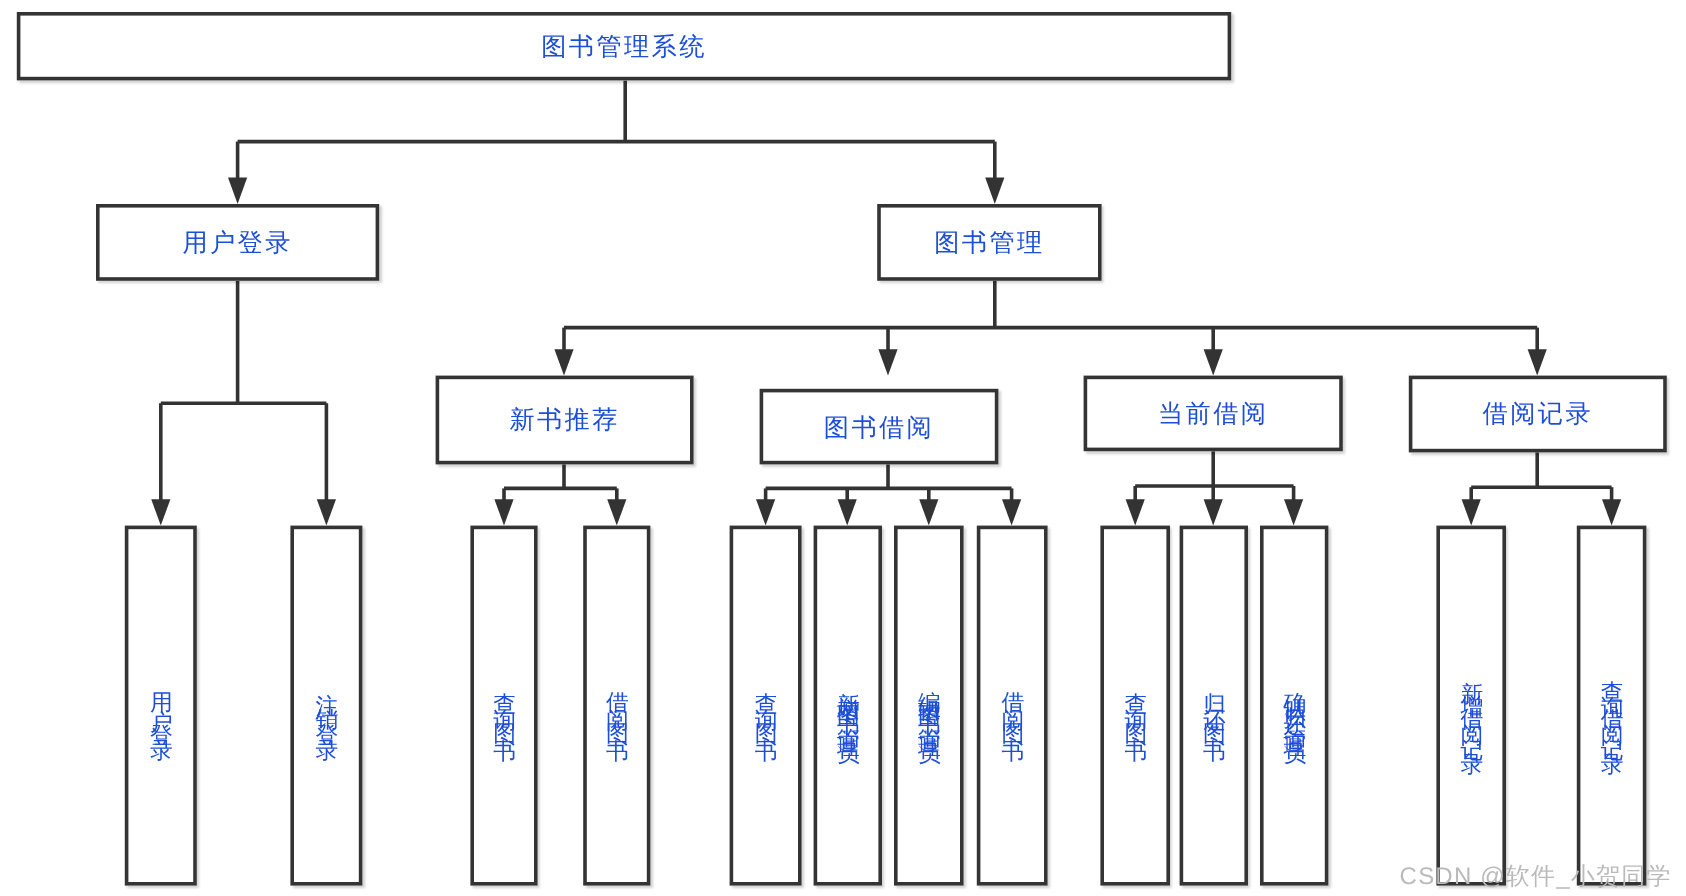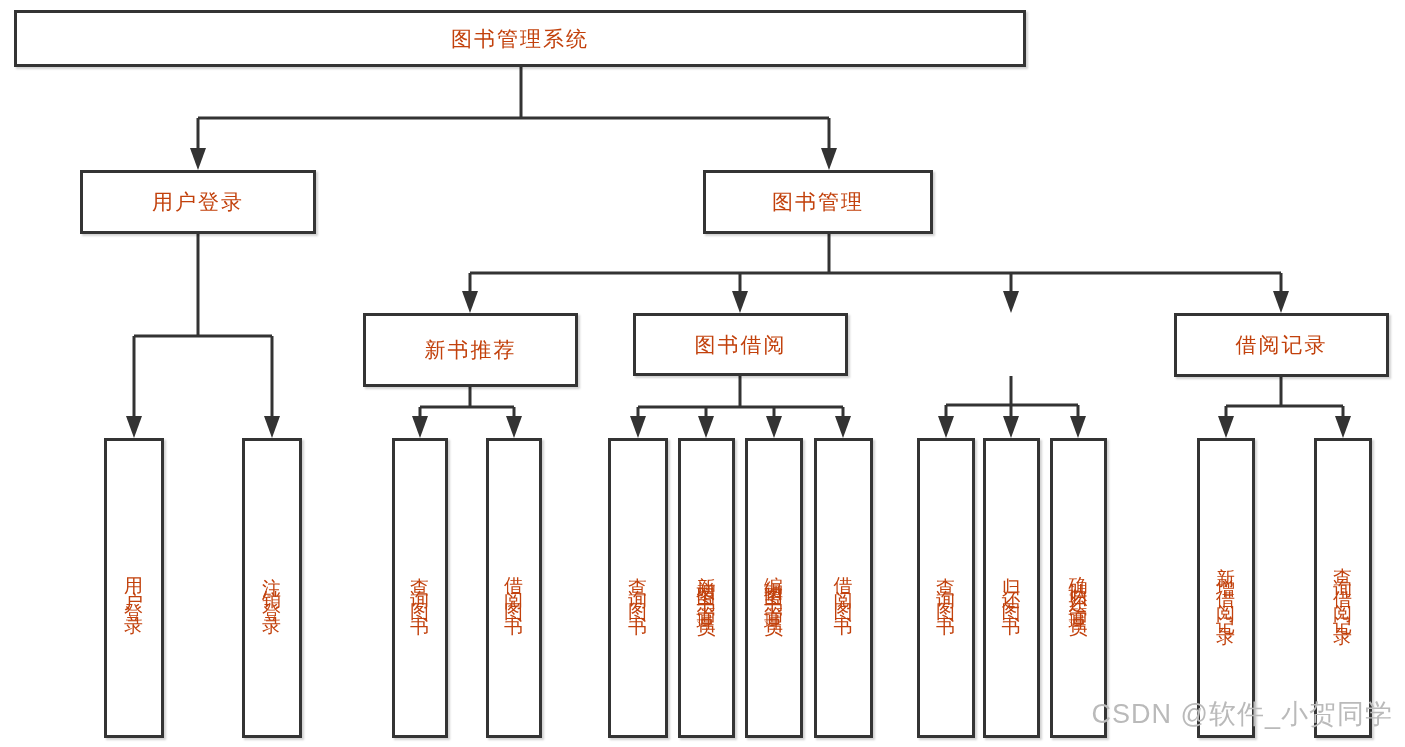--- a/index.html
+++ b/index.html
@@ -3,35 +3,35 @@
 <meta charset="utf-8">
 <style>
   html,body { margin:0; padding:0; background:#ffffff; }
   .canvas {
     position:relative; width:1405px; height:747px; background:#ffffff;
     font-family:"Liberation Sans", sans-serif; overflow:hidden;
   }
   svg.connectors { position:absolute; left:0; top:0; z-index:1; }
   .box {
     position:absolute; box-sizing:border-box; background:#ffffff;
-    border:3px solid #343434; color:#c2410c; z-index:2;
+    border:3px solid #343434; color:#1d4ed8; z-index:2;
     display:flex; align-items:center; justify-content:center;
     box-shadow:2px 2px 2px rgba(0,0,0,0.18);
     font-family:Liberation Serif, serif;
   }
   .hbox { font-size:21px; letter-spacing:2px; }
   .vbox span {
     writing-mode:vertical-rl; text-orientation:mixed;
     font-size:19px; letter-spacing:13px; line-height:1;
   }
   .vbox.med  span { letter-spacing:12px; }
   .vbox.tight span { letter-spacing:6px; }
   .watermark {
-    position:absolute; right:12px; bottom:15px; z-index:5;
-    font-size:27px; letter-spacing:1px; color:#bababa; white-space:nowrap;
+    position:absolute; right:12px; bottom:3px; z-index:5;
+    font-size:20px; letter-spacing:1px; color:#bababa; white-space:nowrap;
   }
 </style>
 </head>
 <body>
 
 <div class="canvas">
 
   <svg class="connectors" width="1405" height="747" viewBox="0 0 1405 747">
       <line x1="521" y1="67" x2="521" y2="118" stroke="#333333" stroke-width="3"></line>
       <line x1="198" y1="118" x2="829" y2="118" stroke="#333333" stroke-width="3"></line>
@@ -87,29 +87,32 @@
       <polygon points="1335,416 1351,416 1343,438" fill="#333333"></polygon>
     </svg>
 
   <div class="box hbox" style="left:14px;top:10px;width:1012px;height:57px">
     <span>图书管理系统</span>
   </div>
 
   <div class="box hbox" style="left:80px;top:170px;width:236px;height:64px">
     <span>用户登录</span>
   </div>
-  <div class="box hbox" style="left:703px;top:170px;width:230px;height:64px">
+  <div class="box hbox" style="left:731px;top:170px;width:187px;height:64px">
     <span>图书管理</span>
   </div>
 
   <div class="box hbox" style="left:363px;top:313px;width:215px;height:74px">
     <span>新书推荐</span>
   </div>
-  <div class="box hbox" style="left:633px;top:313px;width:215px;height:63px">
+  <div class="box hbox" style="left:633px;top:324px;width:199px;height:63px">
     <span>图书借阅</span>
+  </div>
+  <div class="box hbox" style="left:903px;top:313px;width:216px;height:63px">
+    <span>当前借阅</span>
   </div>
   <div class="box hbox" style="left:1174px;top:313px;width:215px;height:64px">
     <span>借阅记录</span>
   </div>
 
   <div class="box vbox" style="left:104px;top:438px;width:60px;height:300px">
     <span>用户登录</span>
   </div>
   <div class="box vbox" style="left:242px;top:438px;width:60px;height:300px">
     <span>注销登录</span>

